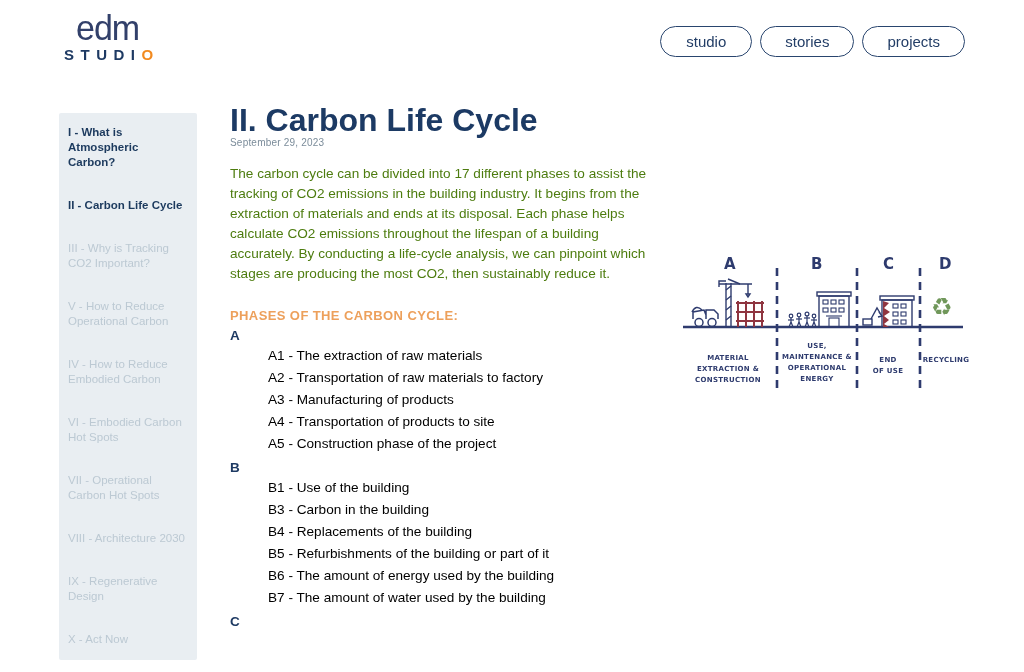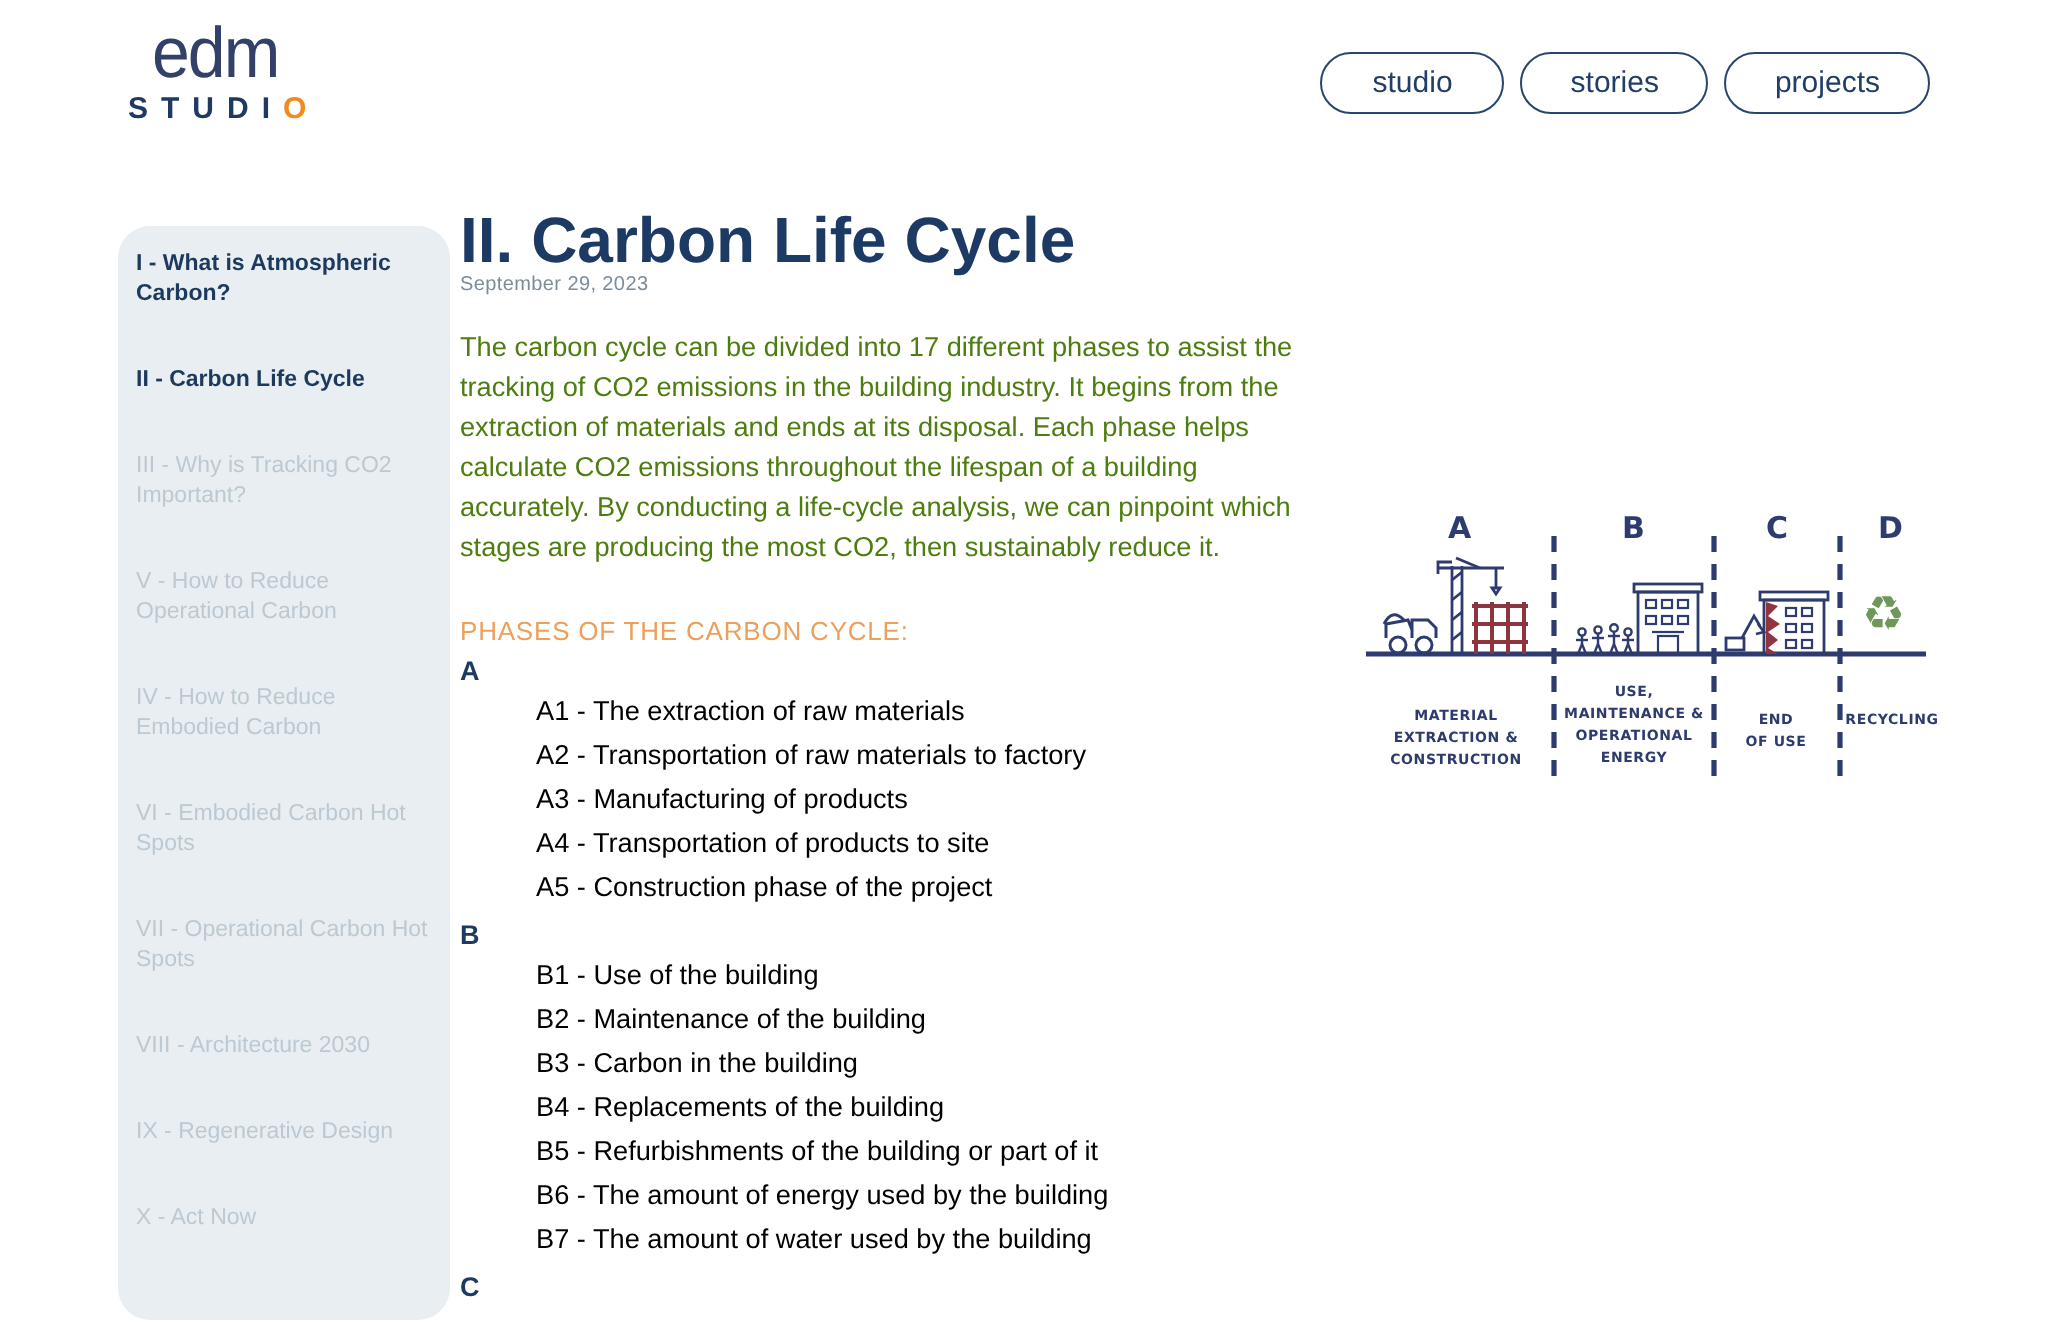--- a/index.html
+++ b/index.html
@@ -20,33 +20,33 @@
   .logo-word .accent{color:#f28a1f;}
   .top-nav{position:absolute;top:26px;right:59px;display:flex;gap:8px;}
   .nav-btn{
     box-sizing:border-box;height:31px;min-width:92px;padding:0 24px;
     border:1.6px solid #29456e;border-radius:17px;background:#ffffff;
     color:#223d66;font-size:15px;font-family:"Liberation Sans",sans-serif;
     display:flex;align-items:center;justify-content:center;cursor:pointer;
   }
   
   .sidebar{
-    position:absolute;left:59px;top:113px;width:166px;height:547px;
-    background:#e9eef2;border-radius:16px;box-sizing:border-box;
+    position:absolute;left:59px;top:113px;width:138px;height:547px;
+    background:#e9eef2;border-radius:2px;box-sizing:border-box;
     padding:12px 10px 0 9px;
   }
   .side-item{font-size:11.5px;line-height:15px;margin-bottom:28px;cursor:pointer;}
   .side-item.active{color:#1c3a5e;font-weight:bold;}
   .side-item.inactive{color:#bcc9d3;font-weight:normal;}
   
   .article{position:absolute;left:230px;top:106px;width:424px;}
   .article h1{margin:0;font-size:32px;line-height:28px;font-weight:bold;color:#1c3a64;}
   .article .date{margin-top:3px;font-size:10px;color:#7b8c9a;letter-spacing:0.2px;}
   .article .intro{margin-top:16px;font-size:13.6px;line-height:20px;color:#4d7c0f;}
-  .phases-heading{margin-top:24px;font-size:13px;letter-spacing:0.4px;color:#eda05b;}
+  .phases-heading{margin-top:24px;font-size:13px;letter-spacing:0.4px;color:#eda05b;font-weight:bold;}
   .group-letter{margin-top:4px;margin-bottom:1px;font-size:13.5px;font-weight:bold;color:#1e3a63;line-height:17px;}
   .group-list{margin:0;padding:0 0 0 38px;list-style:none;}
   .group-list li{font-size:13.6px;line-height:22px;color:#000000;}
   
   .diagram{position:absolute;left:680px;top:250px;width:292px;height:142px;}
   .diagram text{font-family:"DejaVu Sans",sans-serif;}
   .phase-letter{font-size:15px;font-weight:bold;fill:#2e3b6e;}
   .phase-label{font-size:7px;font-weight:bold;fill:#2e3b6e;letter-spacing:0.3px;text-anchor:middle;}
   .ink{stroke:#2e3b6e;fill:none;}
   .brick{stroke:#8f3540;fill:none;}
@@ -91,21 +91,20 @@
       <ul class="group-list">
         <li>A1 - The extraction of raw materials</li>
         <li>A2 - Transportation of raw materials to factory</li>
         <li>A3 - Manufacturing of products</li>
         <li>A4 - Transportation of products to site</li>
         <li>A5 - Construction phase of the project</li>
       </ul>
       <div class="group-letter">B</div>
       <ul class="group-list">
         <li>B1 - Use of the building</li>
-        <li>B2 - Maintenance of the building</li>
         <li>B3 - Carbon in the building</li>
         <li>B4 - Replacements of the building</li>
         <li>B5 - Refurbishments of the building or part of it</li>
         <li>B6 - The amount of energy used by the building</li>
         <li>B7 - The amount of water used by the building</li>
       </ul>
       <div class="group-letter">C</div>
     </div>
 </div>
 

